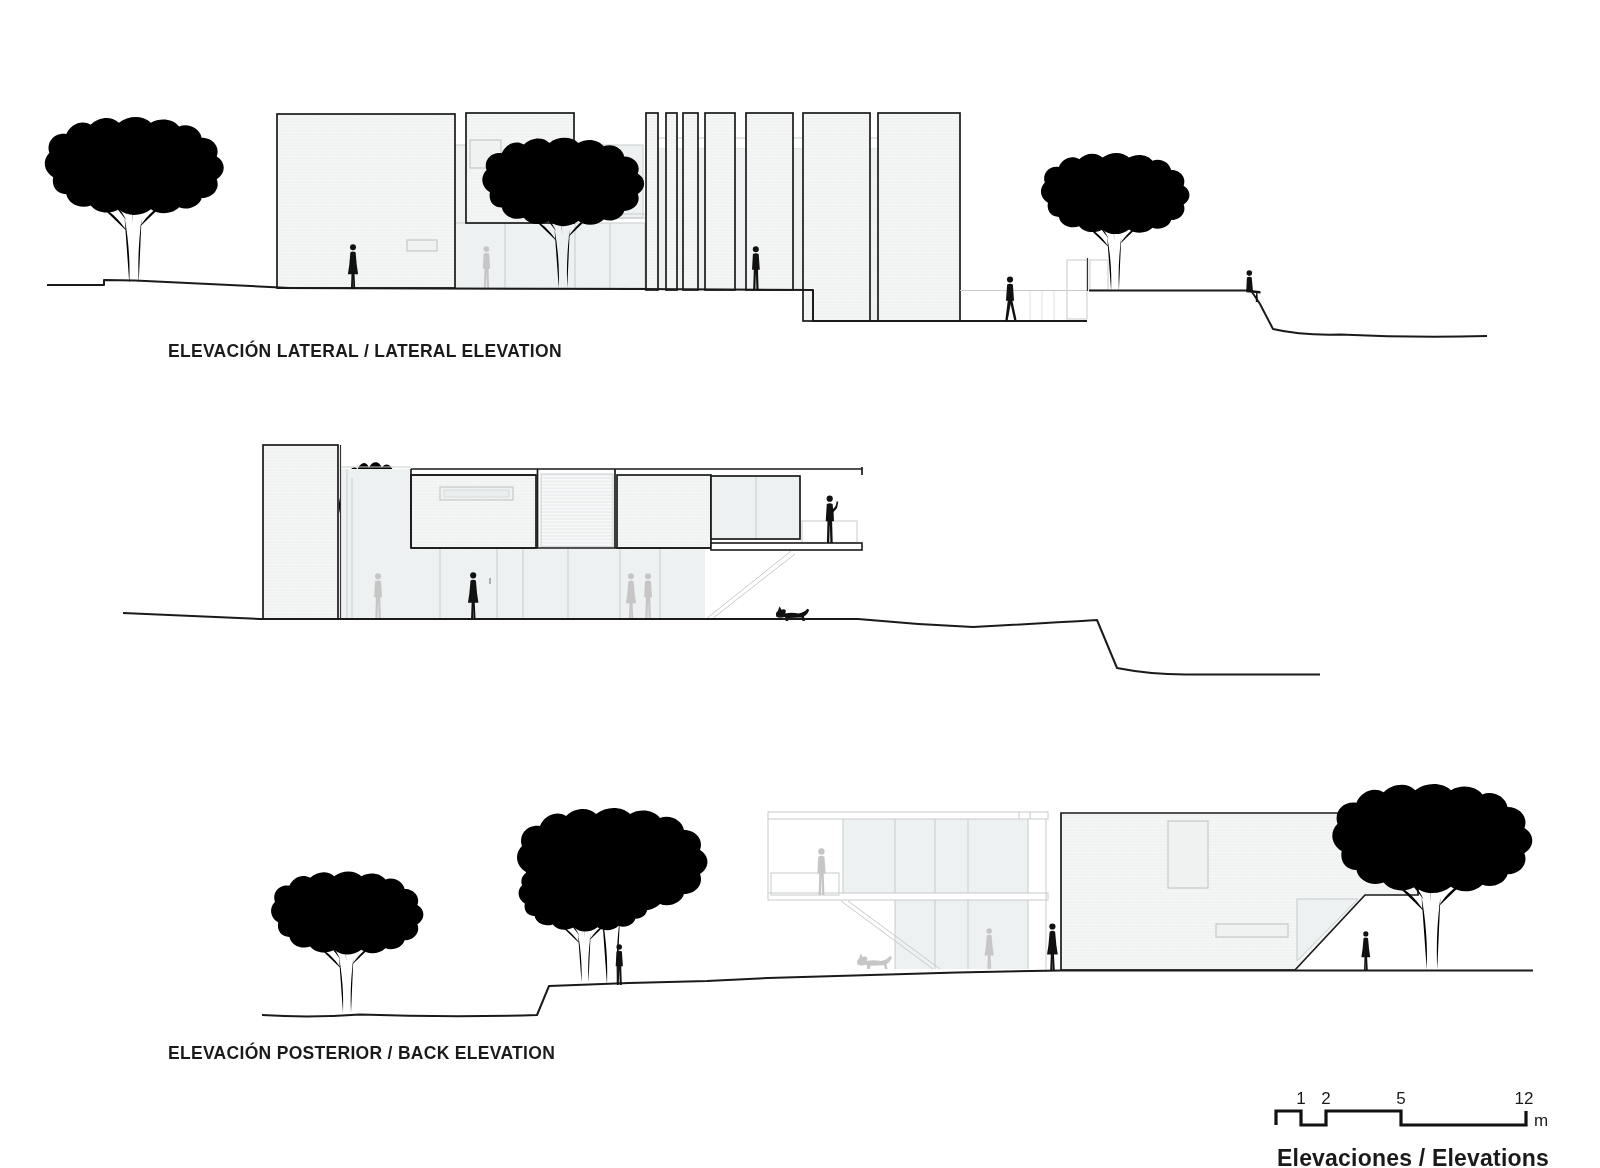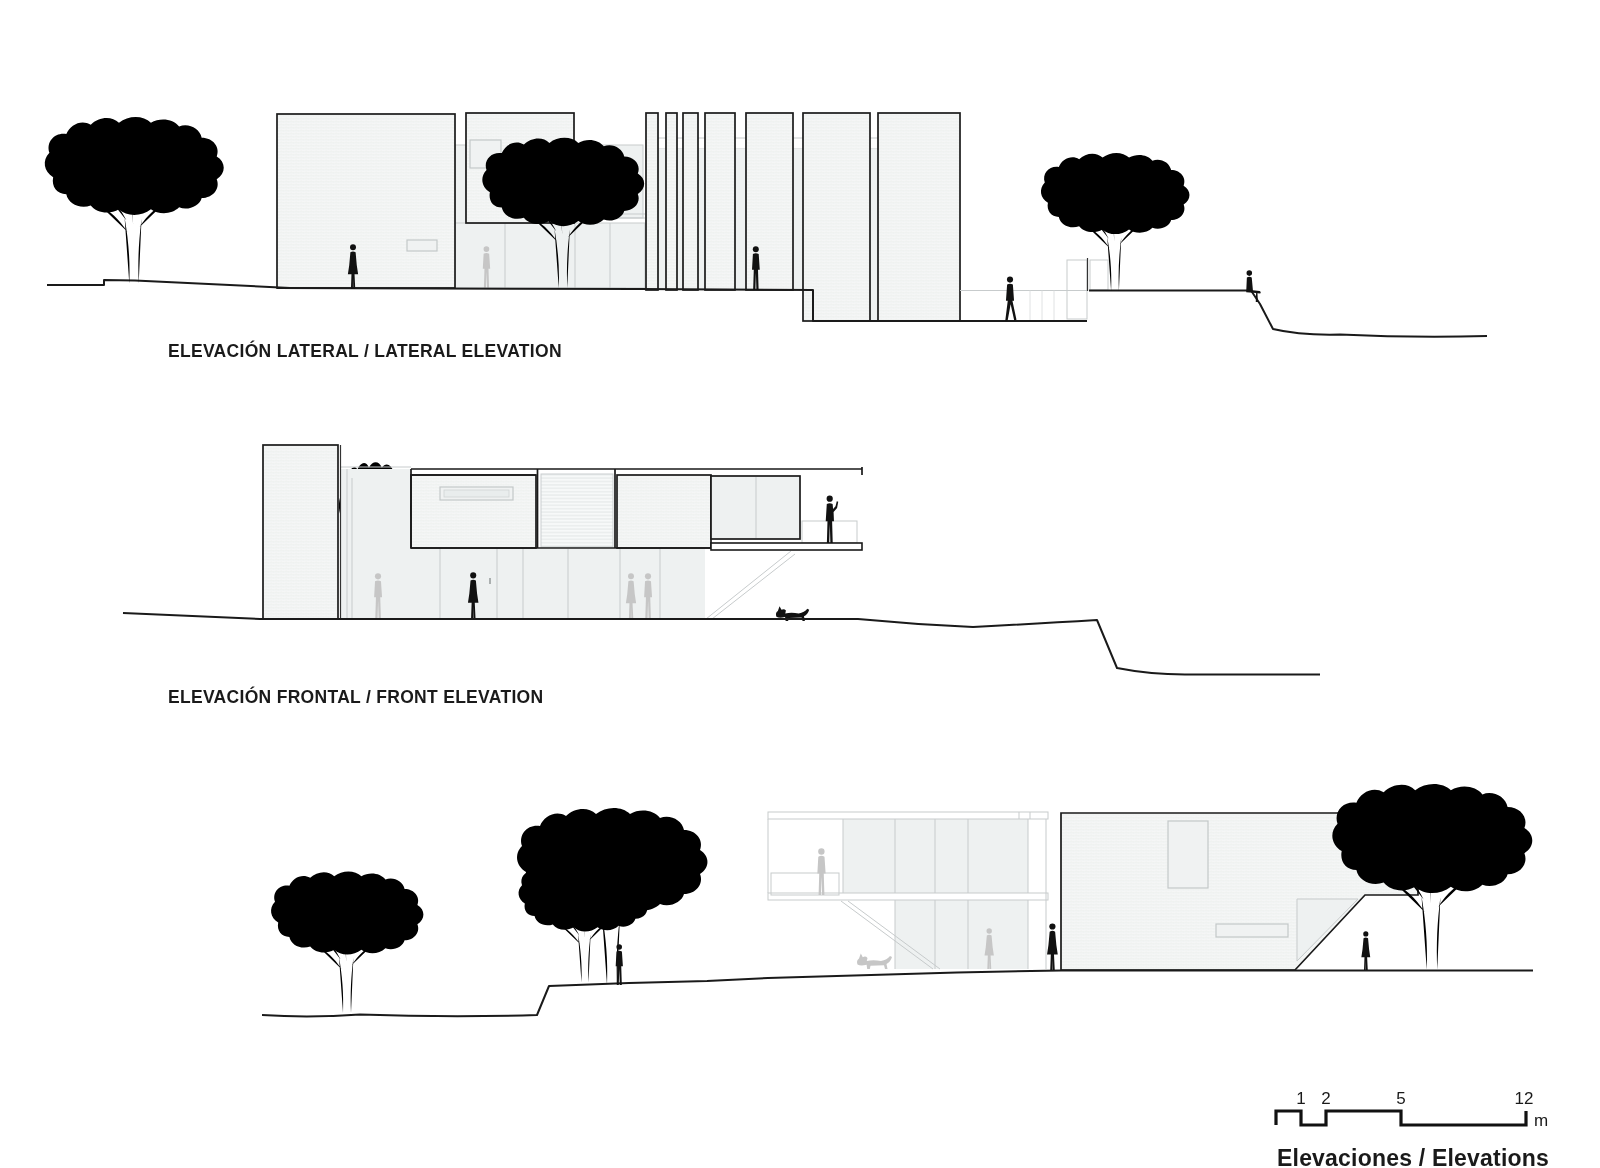--- a/index.html
+++ b/index.html
@@ -225,21 +225,21 @@
     <use href="#woman-standing" class="sil" transform="translate(1043,875) scale(0.94)"></use>
     <use href="#woman-standing" class="sil" transform="translate(1358,883) scale(0.78)"></use>
   </g>
 
   <g>
     <path class="scalebar" d="M1276,1077 L1276,1063 L1301,1063 L1301,1077 L1326,1077 L1326,1063 L1401,1063 L1401,1077 L1526,1077 L1526,1063"></path>
   </g>
 </svg>
 
 <div class="lbl title" style="left:168px;top:293px;">ELEVACIÓN LATERAL / LATERAL ELEVATION</div>
-<div class="lbl title" style="left:168px;top:639px;">ELEVACIÓN FRONTAL / FRONT ELEVATION</div>
+<div class="lbl title" style="left:168px;top:995px;">ELEVACIÓN POSTERIOR / BACK ELEVATION</div>
 
 <div class="lbl scalenum" style="left:1301px;top:1041px;">1</div>
 <div class="lbl scalenum" style="left:1326px;top:1041px;">2</div>
 <div class="lbl scalenum" style="left:1401px;top:1041px;">5</div>
 <div class="lbl scalenum" style="left:1524px;top:1041px;">12</div>
 <div class="lbl unit" style="left:1534px;top:1063px;">m</div>
 <div class="lbl caption" style="left:1277px;top:1097px;">Elevaciones / Elevations</div>
 
 </div>
 

